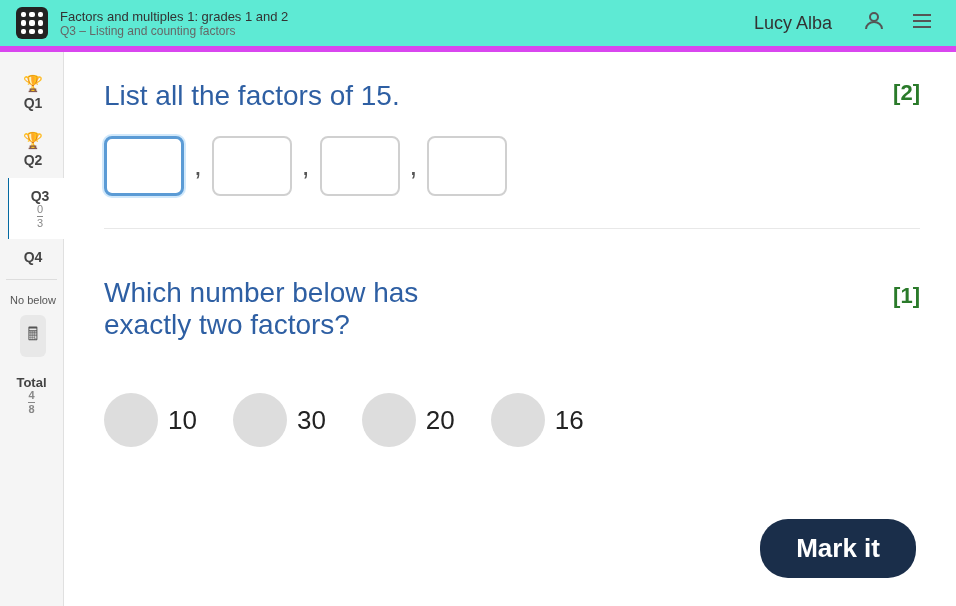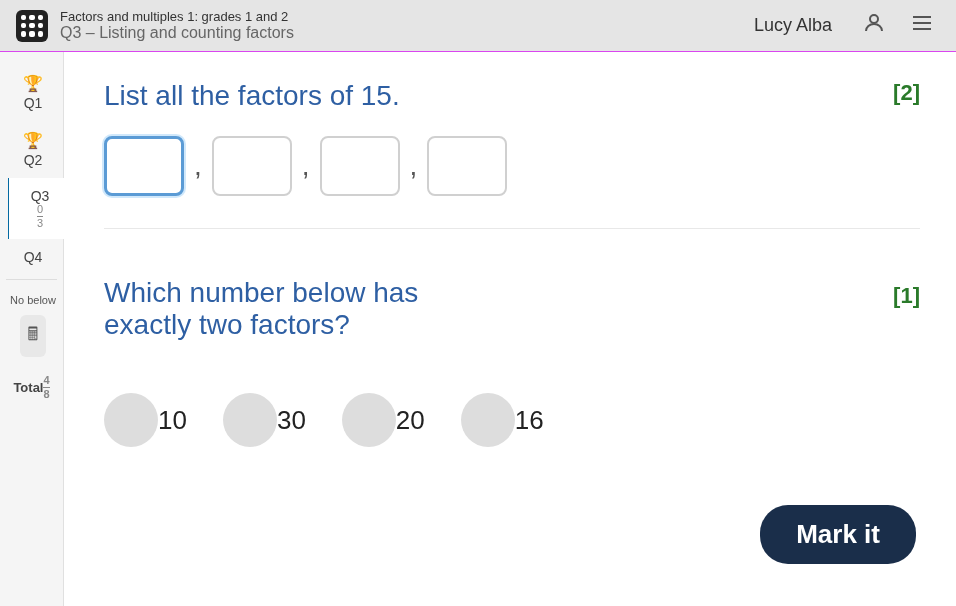--- a/index.html
+++ b/index.html
@@ -1,21 +1,21 @@
 <!DOCTYPE html>
 <html><head>
   <meta charset="utf-8">
   <style>
     * { box-sizing: border-box; margin: 0; padding: 0; }
     body { font-family: 'Segoe UI', Arial, sans-serif; background: #fff; width: 956px; height: 606px; overflow: hidden; display: flex; flex-direction: column; }
 
     
     .header {
-      background: #e5e5e5;
-      border-bottom: 1px solid #d946ef;
+      background: #5eead4;
+      border-bottom: 6px solid #d946ef;
       display: flex;
       align-items: center;
       padding: 0 16px;
       height: 52px;
       gap: 12px;
     }
     .header-grid-icon {
       width: 32px; height: 32px;
       background: #222;
       border-radius: 6px;
@@ -33,21 +33,21 @@
       display: flex;
       flex-direction: column;
       flex: 1;
     }
     .header-title-main {
       font-size: 13px;
       color: #333;
       font-weight: 500;
     }
     .header-title-sub {
-      font-size: 16px;
+      font-size: 12px;
       color: #666;
     }
     .header-user {
       font-size: 18px;
       color: #333;
       margin-right: 12px;
     }
     .header-icon-btn {
       background: none;
       border: none;
@@ -86,21 +86,21 @@
       font-size: 13px;
       color: #444;
       border-left: 3px solid transparent;
     }
     .sidebar-item.active {
       background: #fff;
       border-left: 1px solid #0369a1;
       margin-left: 16px;
     }
     .sidebar-item-label {
-      font-weight: 400;
+      font-weight: 700;
       font-size: 14px;
     }
     .sidebar-item-score {
       font-size: 11px;
       color: #888;
       display: flex;
       flex-direction: column;
       align-items: center;
       line-height: 1.1;
     }
@@ -123,21 +123,21 @@
       margin-top: 8px;
       background: #e8e8e8;
       border-radius: 6px;
       padding: 6px 8px;
       font-size: 18px;
       color: #555;
       cursor: pointer;
     }
     .sidebar-total {
       display: flex;
-      flex-direction: row;
+      flex-direction: column;
       align-items: center;
       font-size: 13px;
       font-weight: 600;
       color: #444;
       padding: 8px 4px;
     }
 
     
     .content {
       flex: 1;
@@ -210,41 +210,42 @@
       margin-top: 6px;
     }
     .radio-options {
       display: flex;
       align-items: center;
       gap: 36px;
     }
     .radio-option {
       display: flex;
       align-items: center;
+      gap: 10px;
       cursor: pointer;
       text-align: right;
     }
     .radio-circle {
       width: 54px;
       height: 54px;
       border-radius: 50%;
       background: #ddd;
       border: none;
       cursor: pointer;
       flex-shrink: 0;
     }
     .radio-option-label {
       font-size: 26px;
       color: #222;
     }
 
     
     .mark-it-container {
       position: absolute;
-      bottom: 42px;
+      bottom: 28px;
       right: 40px;
     }
     .mark-it-btn {
       background: #1a2e4a;
       color: #fff;
       border: none;
       border-radius: 28px;
       font-size: 26px;
       font-weight: 600;
       padding: 14px 36px;

